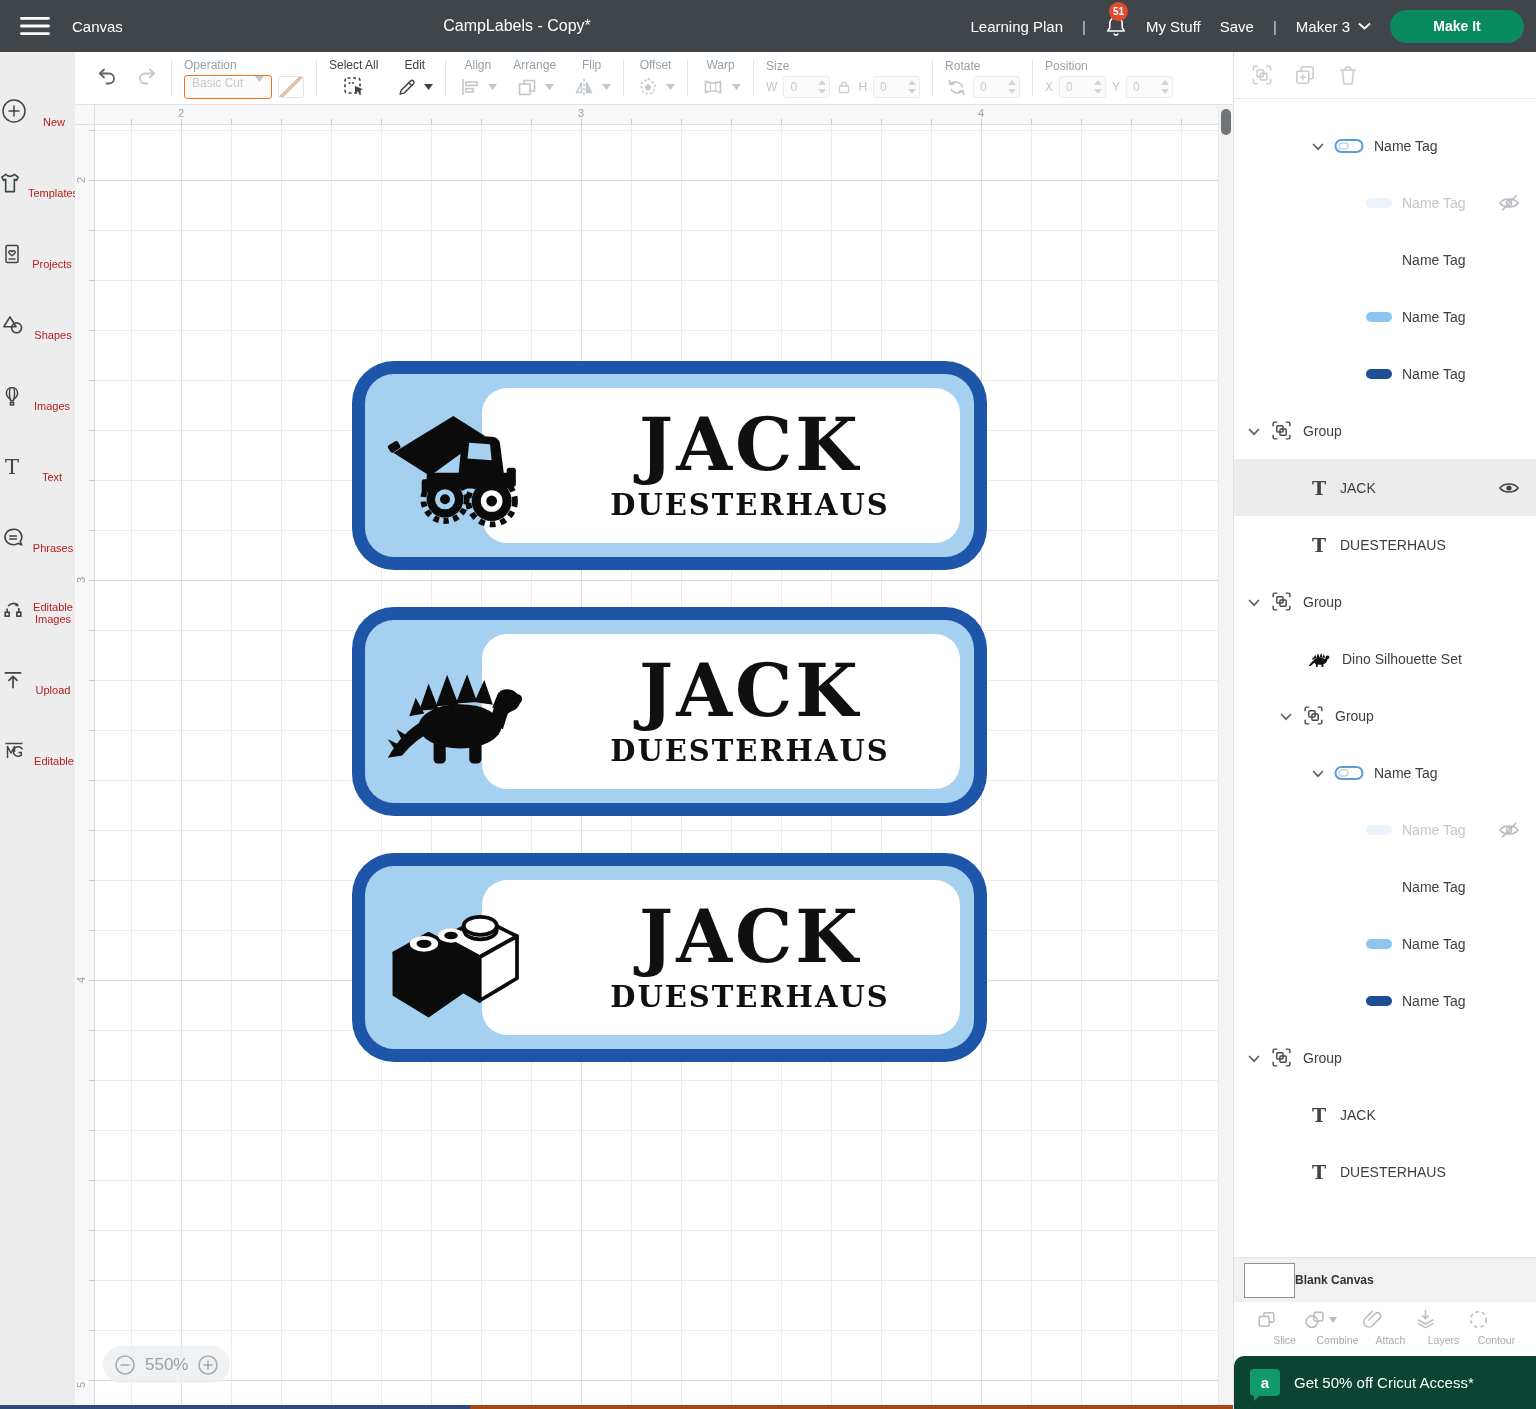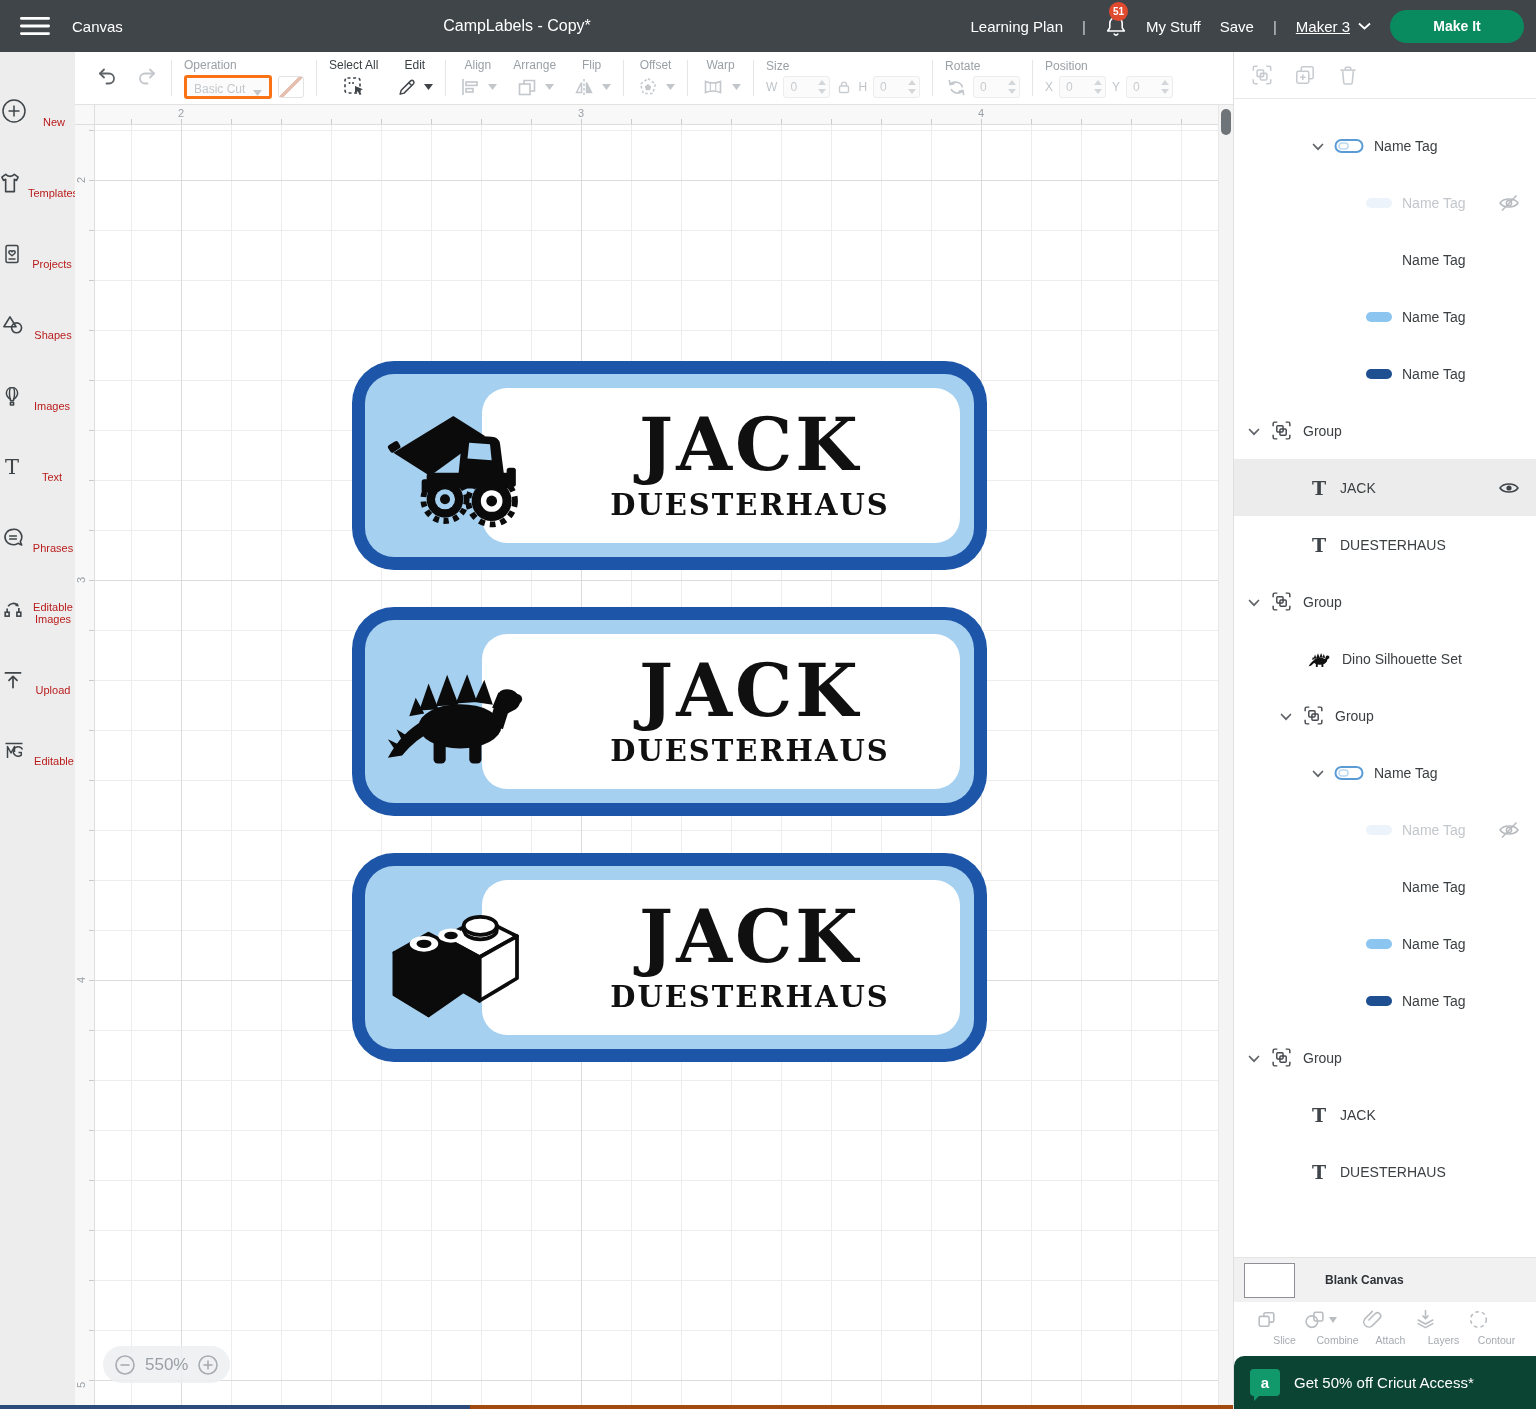--- a/index.html
+++ b/index.html
@@ -8,42 +8,42 @@
 
   
   .topbar { height:52px; background:#3f4549; display:flex; align-items:center; position:relative; color:#fff; }
   .hamburger { margin-left:20px; cursor:pointer; display:flex; }
   .tb-canvas { margin-left:22px; font-size:15px; }
   .tb-title { position:absolute; left:517px; transform:translateX(-50%); font-size:16px; }
   .tb-right { position:absolute; right:12px; display:flex; align-items:center; gap:19px; font-size:15px; }
   .tb-sep { color:#cfd2d4; }
   .bell-wrap { position:relative; display:flex; }
   .bell-badge { position:absolute; top:-12px; left:4px; min-width:19px; height:19px; border-radius:10px; background:#e04a2f; color:#fff; font-size:10px; font-weight:700; display:flex; align-items:center; justify-content:center; padding:0 3px; }
-  .maker-wrap { display:flex; align-items:center; gap:8px;text-decoration:underline; }
+  .maker-wrap { display:flex; align-items:center; gap:8px; }
   .makeit-btn { width:134px; height:33px; border-radius:17px; background:#0a8a5f; border:none; color:#fff; font-weight:700; font-size:14px; font-family:inherit; cursor:pointer; }
 
   
   .content { display:flex; height:1357px; }
   .sidebar { width:75px; background:#ededed; flex:none; padding-top:6px; }
   .center { flex:1; display:flex; flex-direction:column; min-width:0; position:relative; }
   .right-panel { width:303px; flex:none; border-left:1px solid #e0e0e0; background:#fff; display:flex; flex-direction:column; }
 
   
   .side-item { height:71px; display:flex; flex-direction:row; align-items:flex-end; justify-content:center; gap:5px; cursor:pointer; color:#b91c1c; }
   .side-label { font-size:11px; text-align:center; width:62px; line-height:1.15; }
 
   
   .toolbar { height:53px; background:#fff; border-bottom:1px solid #e2e2e2; display:flex; align-items:center; flex:none; }
   .tb-divider { width:1px; height:36px; background:#e5e5e5; margin:0 12px; flex:none; }
   .tcol { display:flex; flex-direction:column; align-items:center; gap:3px; }
   .tcol-l { align-items:flex-start; }
   .tlabel { font-size:12px; color:#9aa0a6; }
   .tlabel.on { color:#3c4043; }
   .hrow { display:flex; align-items:center; gap:6px; }
-  .op-select { width:88px; height:24px; border:3px solid #f97316; border-radius:3px; background:#fbfbfb; display:flex; align-items:flex-end; justify-content:space-between; padding:0 7px; font-size:12px; color:#c4c8cc; }
+  .op-select { width:88px; height:24px; border:1px solid #f97316; border-radius:3px; background:#fbfbfb; display:flex; align-items:flex-start; justify-content:space-between; padding:0 7px; font-size:12px; color:#c4c8cc; }
   .op-swatch { width:26px; height:22px; border:1px solid #e3e3e3; border-radius:3px; background:linear-gradient(135deg, transparent 45%, #e6bfae 45%, #e6bfae 55%, transparent 55%); }
   .num-input { width:47px; height:22px; border:1px solid #ececec; background:#fbfbfb; border-radius:3px; display:flex; align-items:center; justify-content:space-between; padding:0 3px 0 6px; color:#c8ccd0; font-size:12px; }
   .ltr { font-size:12px; color:#c0c4c8; }
 
   
   .canvas-wrap { flex:1; position:relative; background:#fff; overflow:hidden; }
   .ruler-corner { position:absolute; left:0; top:0; width:20px; height:20px; background:#f8f8f8; border-right:1px solid #dedede; border-bottom:1px solid #dedede; z-index:3; }
   .ruler-top { position:absolute; left:20px; top:0; right:0; height:20px; background:#f8f8f8; border-bottom:1px solid #dedede; z-index:2;
     background-image:repeating-linear-gradient(to right,#cbcbcb 0 1px,transparent 1px 50px); background-size:100% 6px; background-position:36px 14px; background-repeat:no-repeat; }
   .ruler-left { position:absolute; left:0; top:20px; bottom:0; width:20px; background:#f8f8f8; border-right:1px solid #dedede; z-index:2;
@@ -77,21 +77,21 @@
   .ptab.active::after { content:""; position:absolute; left:-2px; right:-6px; bottom:0; height:4px; background:#0e8a5f; border-radius:2px; }
   .panel-iconrow { height:47px; display:flex; align-items:center; gap:19px; padding-left:16px; border-bottom:1px solid #e8e8e8; flex:none; }
   .layer-list { flex:1; padding-top:18px; overflow:hidden; }
   .layer-row { height:57px; display:flex; align-items:center; gap:10px; font-size:14px; color:#3c4043; position:relative; cursor:pointer; }
   .layer-row.selected { background:#ececec; }
   .layer-row.dim .layer-label { color:#c3c7cb; }
   .licon { display:flex; align-items:center; justify-content:center; min-width:22px; }
   .t-glyph { font-family:"DejaVu Serif", serif; font-size:19px; font-weight:600; color:#3f4449; }
   .sw { width:26px; height:10px; border-radius:5px; }
   .eye { position:absolute; right:16px; display:flex; }
-  .blank-row { height:45px; background:#f1f1f1; border-top:1px solid #e4e4e4; display:flex; align-items:center; gap:30px; padding-left:10px; flex:none; }
+  .blank-row { height:45px; background:#f1f1f1; border-top:1px solid #e4e4e4; display:flex; align-items:center; gap:0; padding-left:10px; flex:none; }
   .blank-swatch { width:51px; height:35px; background:#fff; border:1px solid #8d9196; }
   .blank-label { font-size:12px; font-weight:700; color:#2f3337; }
   .panel-actions { height:54px; display:flex; align-items:flex-start; padding:6px 0 0 6px; background:#fff; flex:none; }
   .pact { width:53px; display:flex; flex-direction:column; align-items:center; gap:3px; cursor:pointer; }
   .pact-label { font-size:10.5px; color:#a6abb0;margin-left:36px; }
   .banner { height:53px; background:#0c4434; border-top-left-radius:10px; display:flex; align-items:center; gap:14px; padding-left:16px; color:#fff; font-size:15px; flex:none; cursor:pointer; }
   .banner-logo { width:30px; height:27px; background:#12996b; border-radius:4px; display:flex; align-items:center; justify-content:center; font-weight:700; font-size:15px; position:relative; }
   .banner-logo::after { content:""; position:absolute; left:4px; bottom:-5px; border:5px solid transparent; border-top-color:#12996b; border-left-color:#12996b; }
 
   .strip-blue { position:absolute; left:0; bottom:0; width:470px; height:4px; background:#2c4b79; z-index:9; }

